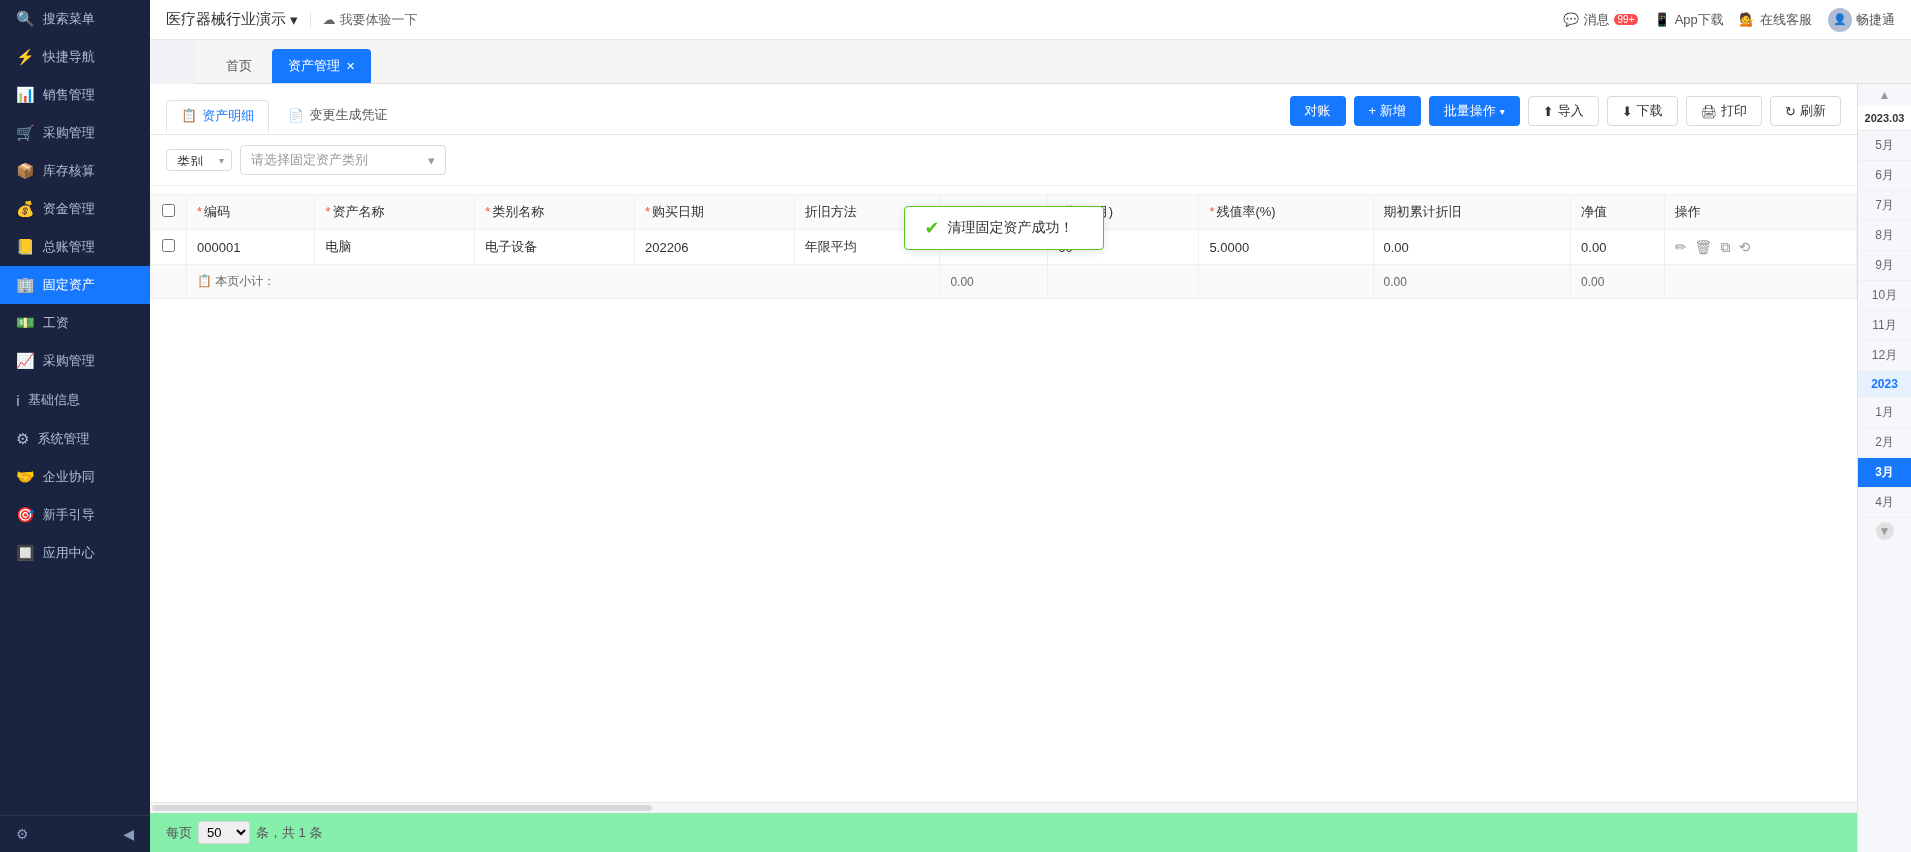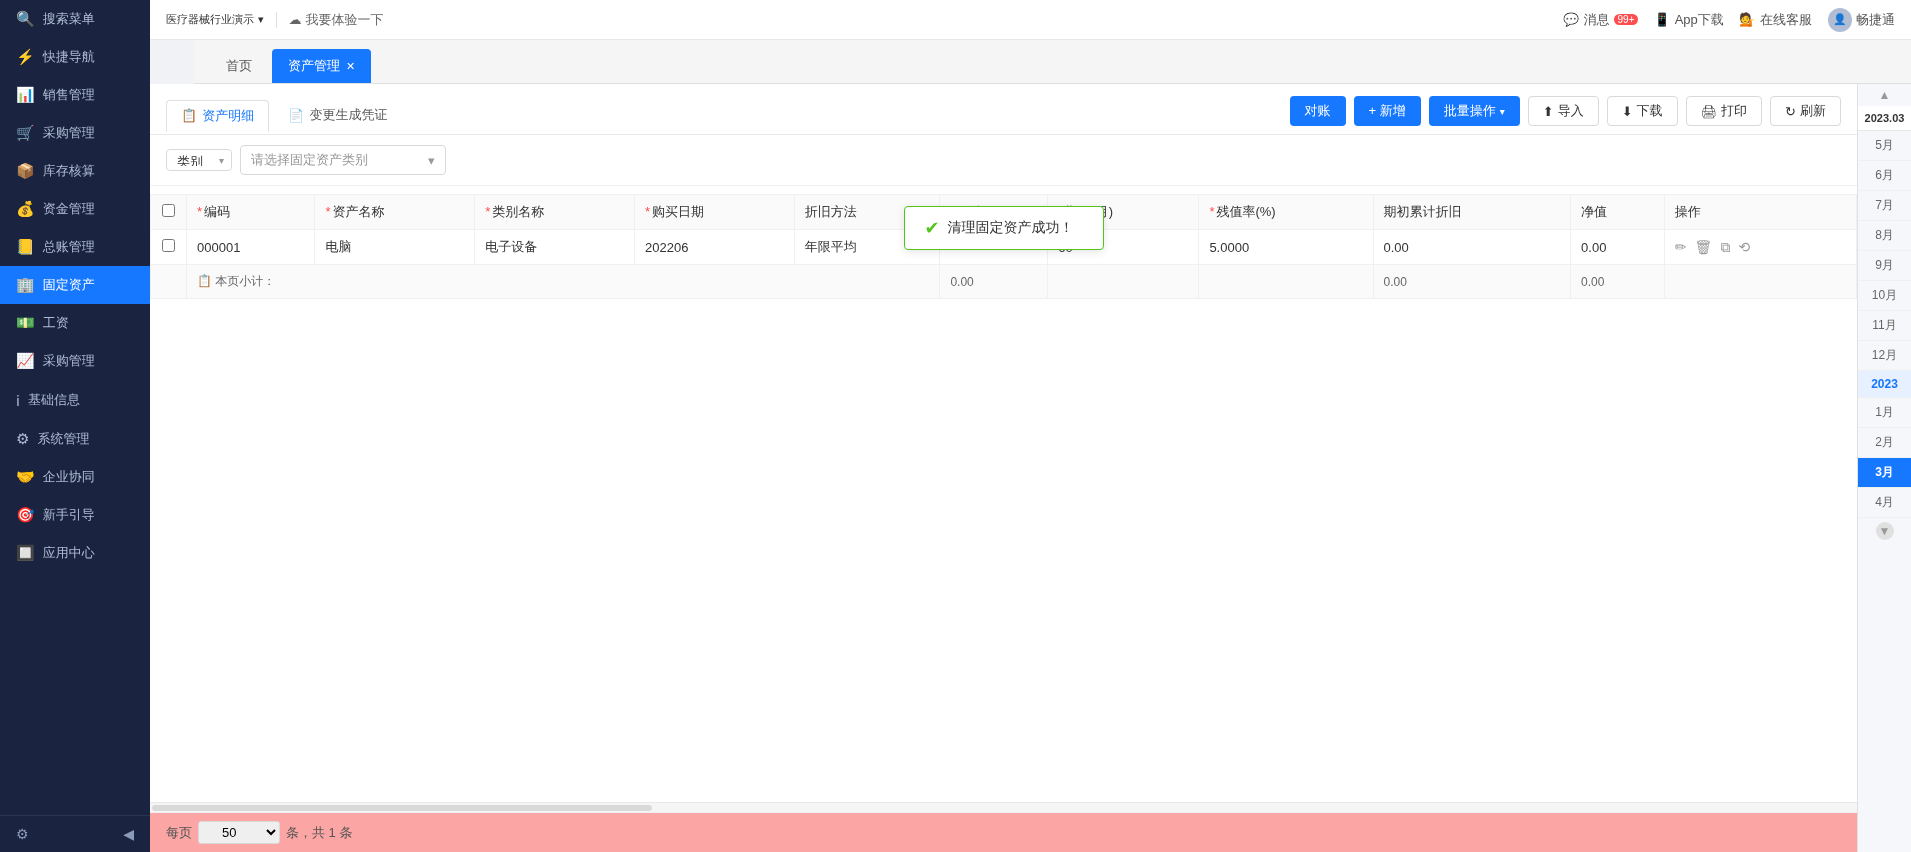--- a/index.html
+++ b/index.html
@@ -75,21 +75,21 @@
     }
     .topbar-left {
       display: flex;
       align-items: center;
       gap: 8px;
     }
     .company-selector {
       display: flex;
       align-items: center;
       gap: 4px;
-      font-size: 11px;
+      font-size: 15px;
       color: #333;
       cursor: pointer;
     }
     .topbar-divider {
       width: 1px;
       height: 16px;
       background: #e0e0e0;
       margin: 0 4px;
     }
     .experience-btn {
@@ -336,28 +336,28 @@
       color: #999;
       cursor: pointer;
       font-size: 14px;
     }
 
     
     .pagination-bar {
       display: flex;
       align-items: center;
       padding: 8px 16px;
-      background: #fca5a5;
+      background: #86efac;
       border-top: 1px solid #f0f0f0;
       font-size: 13px;
       color: #555;
       gap: 6px;
     }
     .pagination-bar select {
-      padding: 2px 19px;
+      padding: 2px 4px;
       border: 1px solid #d9d9d9;
       border-radius: 3px;
       font-size: 13px;
     }
 
     
     .calendar-panel {
       width: 54px;
       background: #f5f7fa;
       border-left: 1px solid #e0e0e0;

